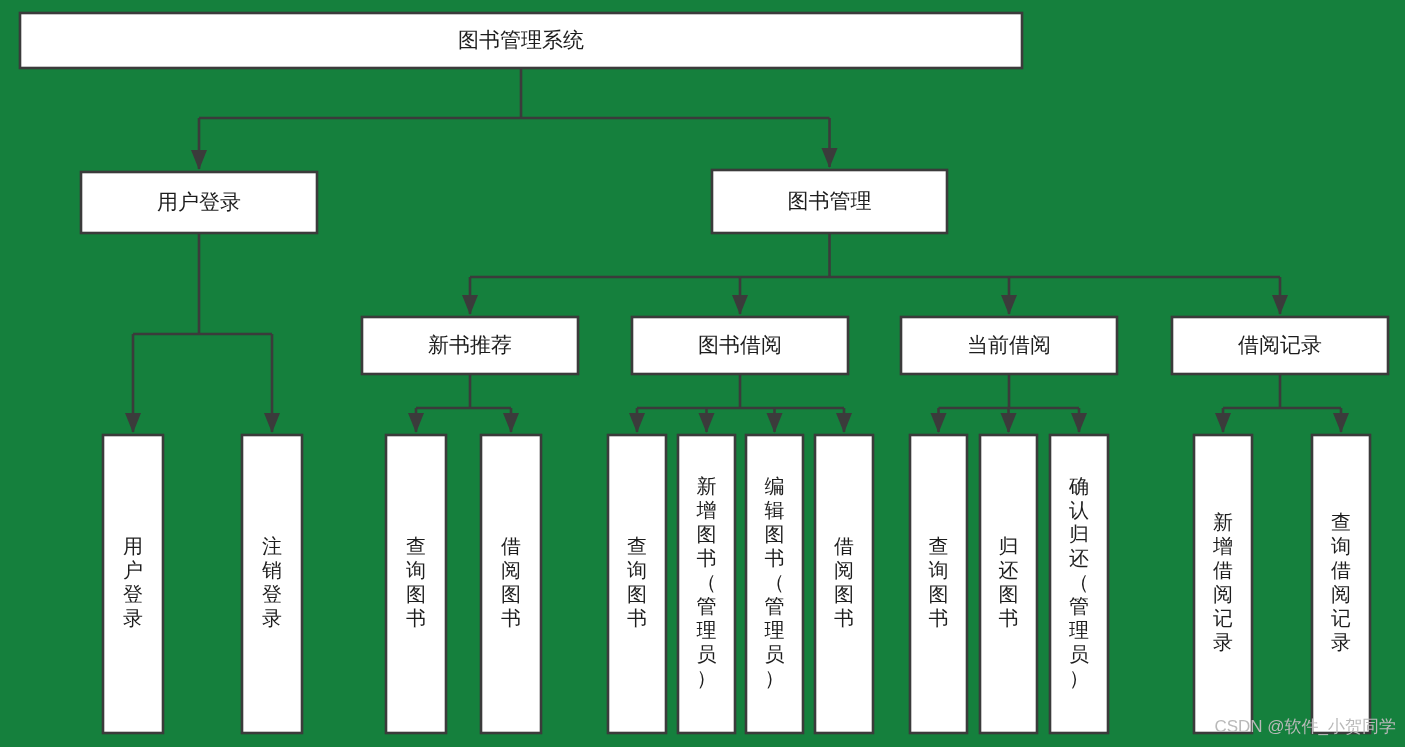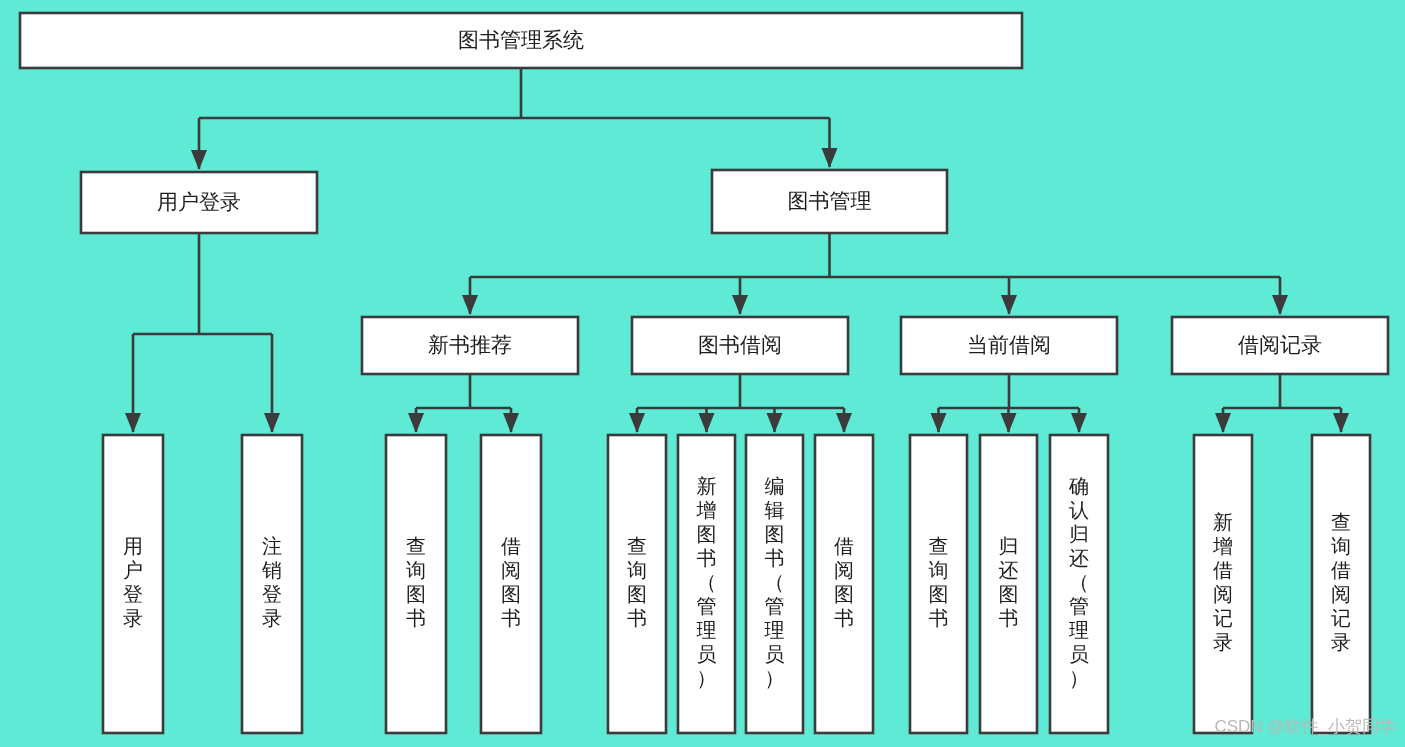--- a/index.html
+++ b/index.html
@@ -11,21 +11,21 @@
   body {
     width: 1405px;
     height: 747px;
     font-family: "Liberation Sans", "DejaVu Sans", sans-serif;
     overflow: hidden;
   }
   #diagram-root {
     position: relative;
     width: 1405px;
     height: 747px;
-    background: #5eead4;
+    background: #15803d;
   }
   svg.diagram-canvas {
     position: absolute;
     left: 0;
     top: 0;
     width: 1405px;
     height: 747px;
     display: block;
   }
   .node-box {

